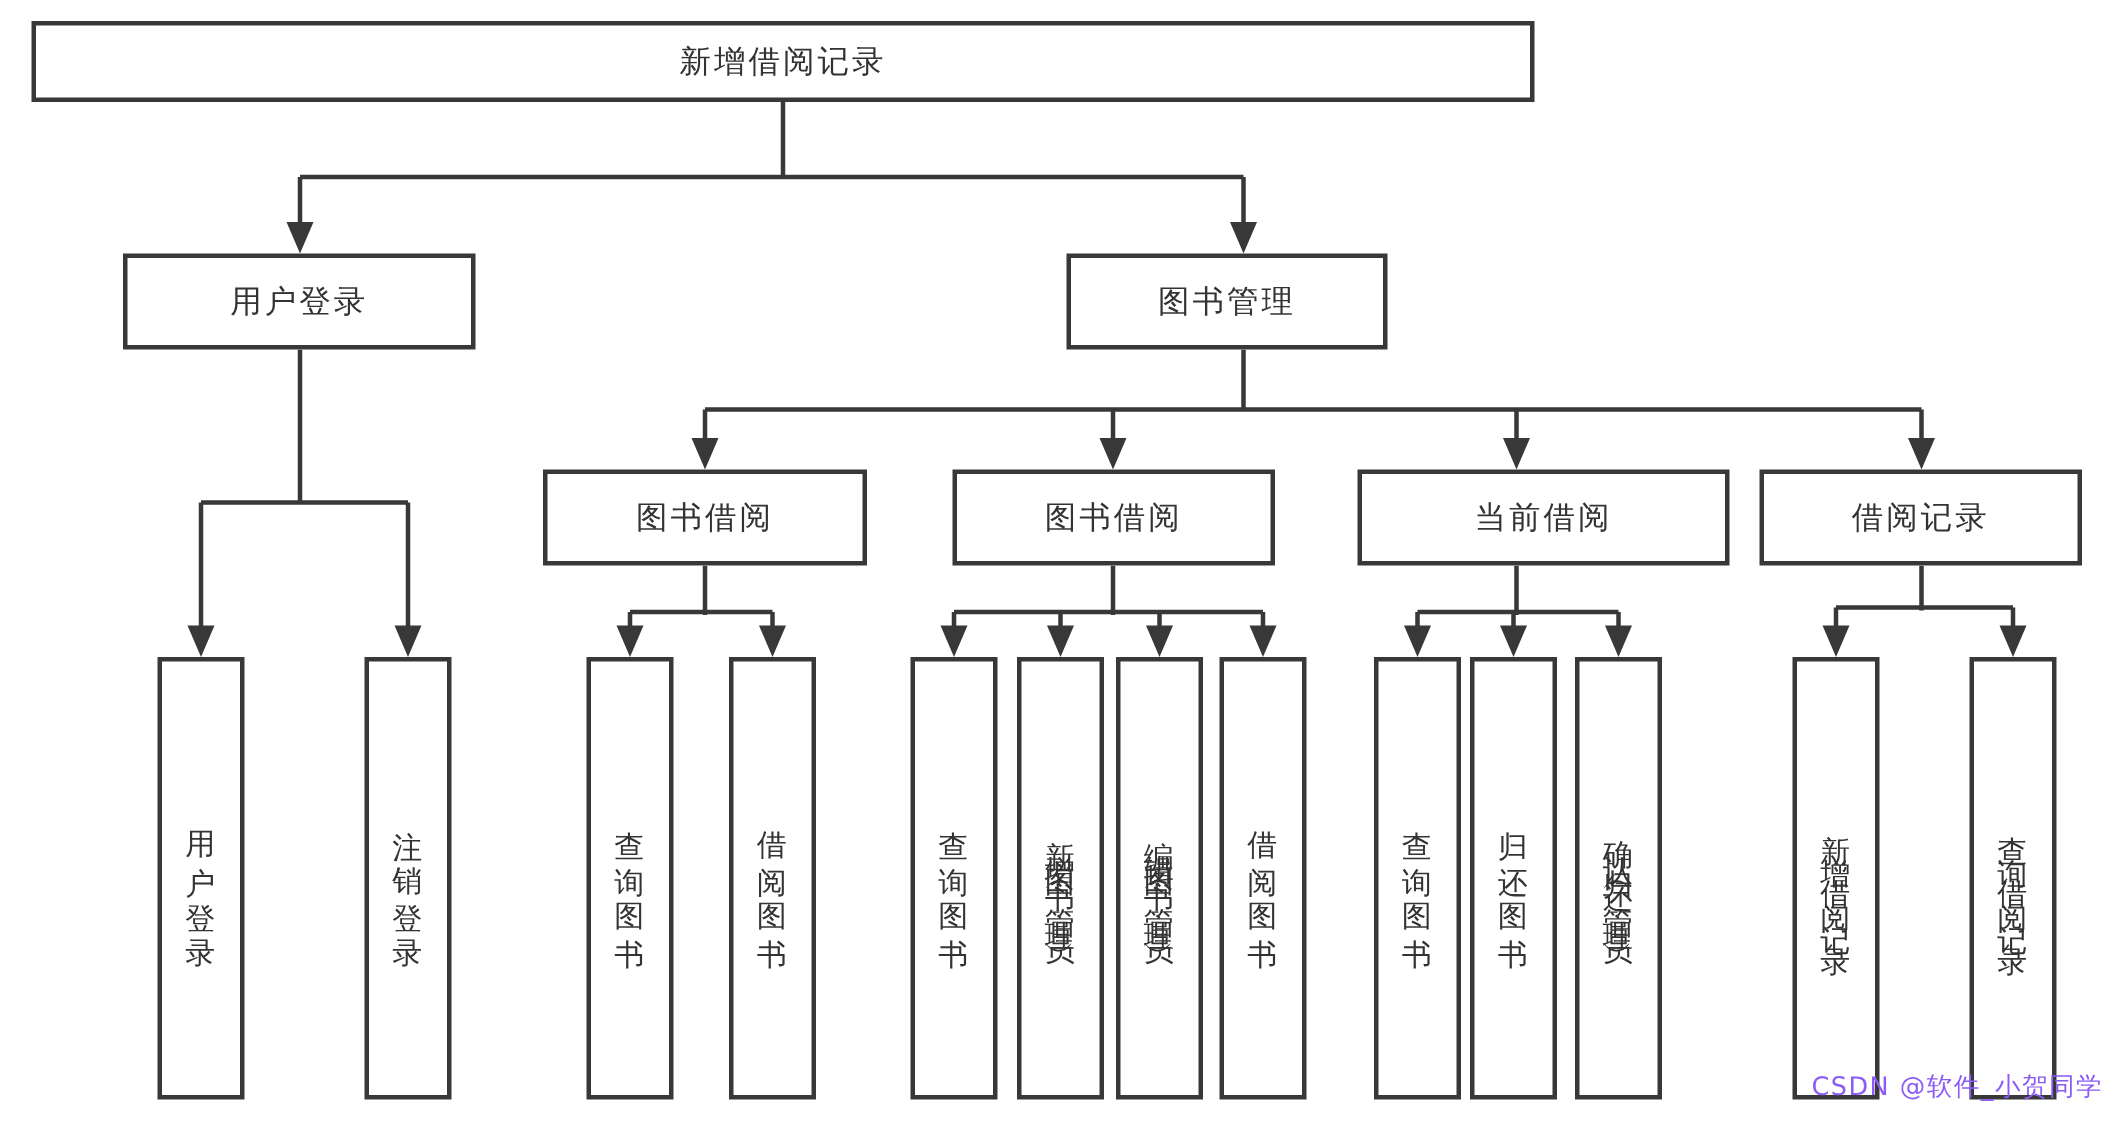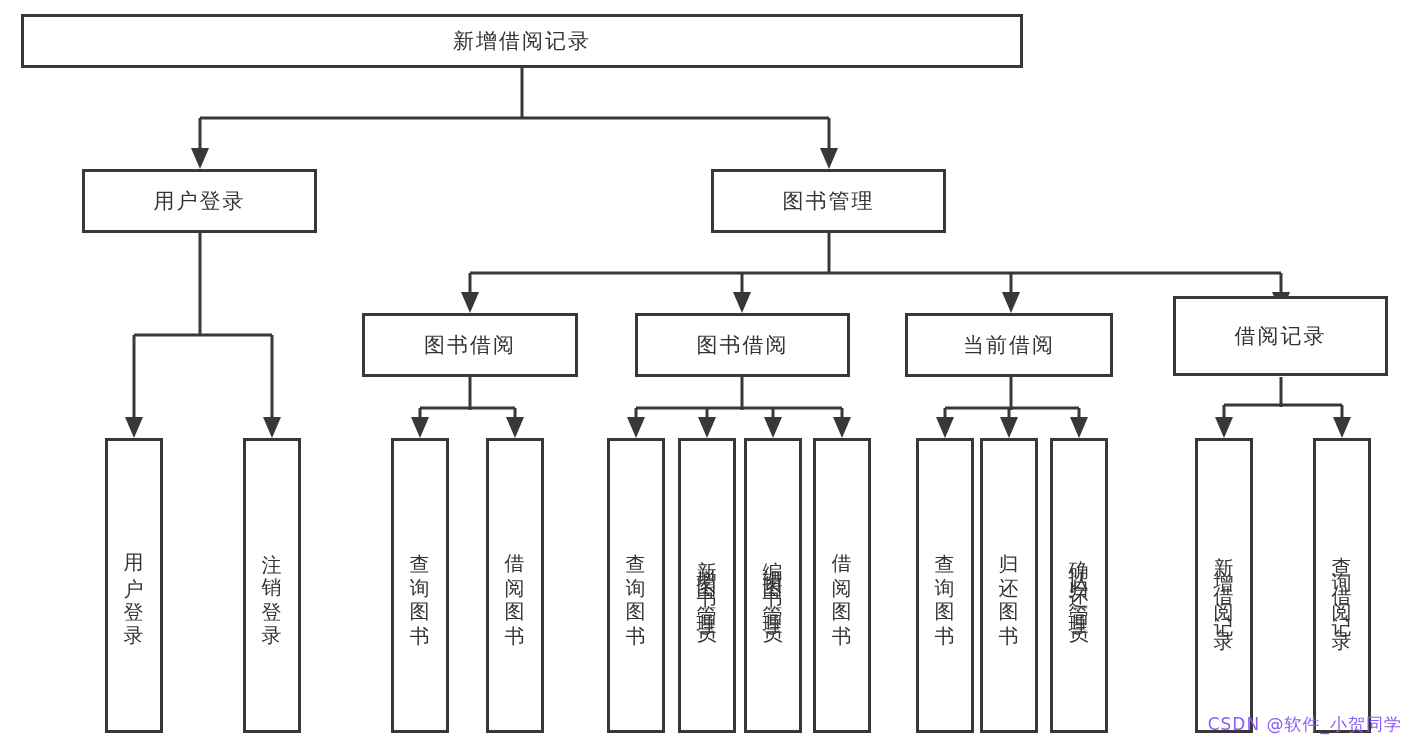--- a/index.html
+++ b/index.html
@@ -62,26 +62,26 @@
              M627 417 h18 L636 438 z  M698 417 h18 L707 438 z
              M764 417 h18 L773 438 z  M833 417 h18 L842 438 z
              M936 417 h18 L945 438 z  M1000 417 h18 L1009 438 z
              M1070 417 h18 L1079 438 z
              M1215 417 h18 L1224 438 z M1333 417 h18 L1342 438 z"></path>
   </svg>
 
   <div class="node hnode" style="left:21px;top:14px;width:1002px;height:54px">新增借阅记录</div>
 
   <div class="node hnode" style="left:82px;top:169px;width:235px;height:64px">用户登录</div>
-  <div class="node hnode" style="left:711px;top:169px;width:235px;height:64px">图书管理</div>
+  <div class="node hnode" style="left:711px;top:169px;width:214px;height:64px">图书管理</div>
 
   <div class="node hnode" style="left:362px;top:313px;width:216px;height:64px">图书借阅</div>
   <div class="node hnode" style="left:635px;top:313px;width:215px;height:64px">图书借阅</div>
-  <div class="node hnode" style="left:905px;top:313px;width:208px;height:64px">当前借阅</div>
-  <div class="node hnode" style="left:1173px;top:296px;width:215px;height:80px">借阅记录</div>
+  <div class="node hnode" style="left:905px;top:313px;width:248px;height:64px">当前借阅</div>
+  <div class="node hnode" style="left:1173px;top:313px;width:215px;height:64px">借阅记录</div>
 
   <div class="node leaf" style="left:105px">用户登录</div>
   <div class="node leaf" style="left:243px">注销登录</div>
 
   <div class="node leaf" style="left:391px">查询图书</div>
   <div class="node leaf" style="left:486px">借阅图书</div>
 
   <div class="node leaf" style="left:607px">查询图书</div>
   <div class="node leaf sp9" style="left:678px">新增图书（管理员）</div>
   <div class="node leaf sp9" style="left:744px">编辑图书（管理员）</div>

